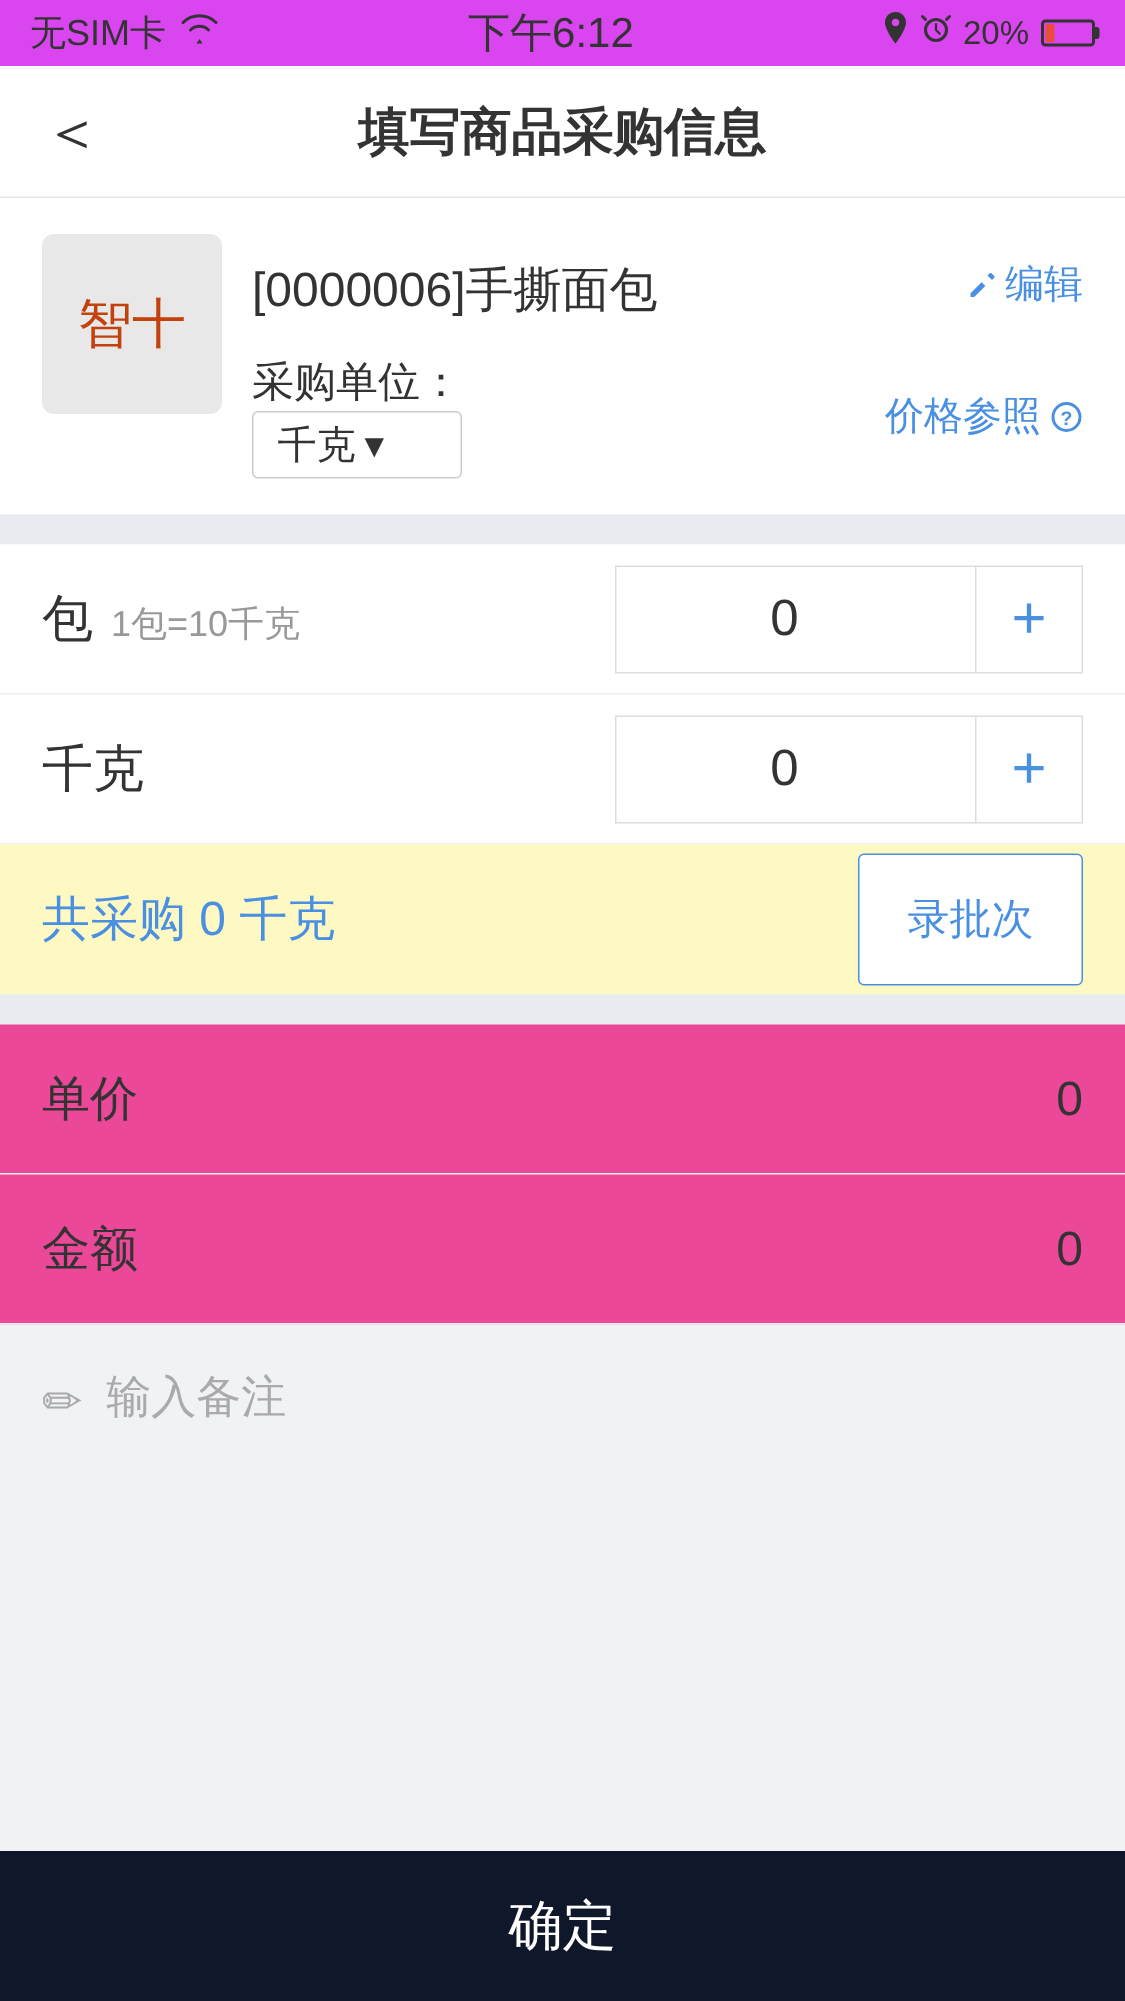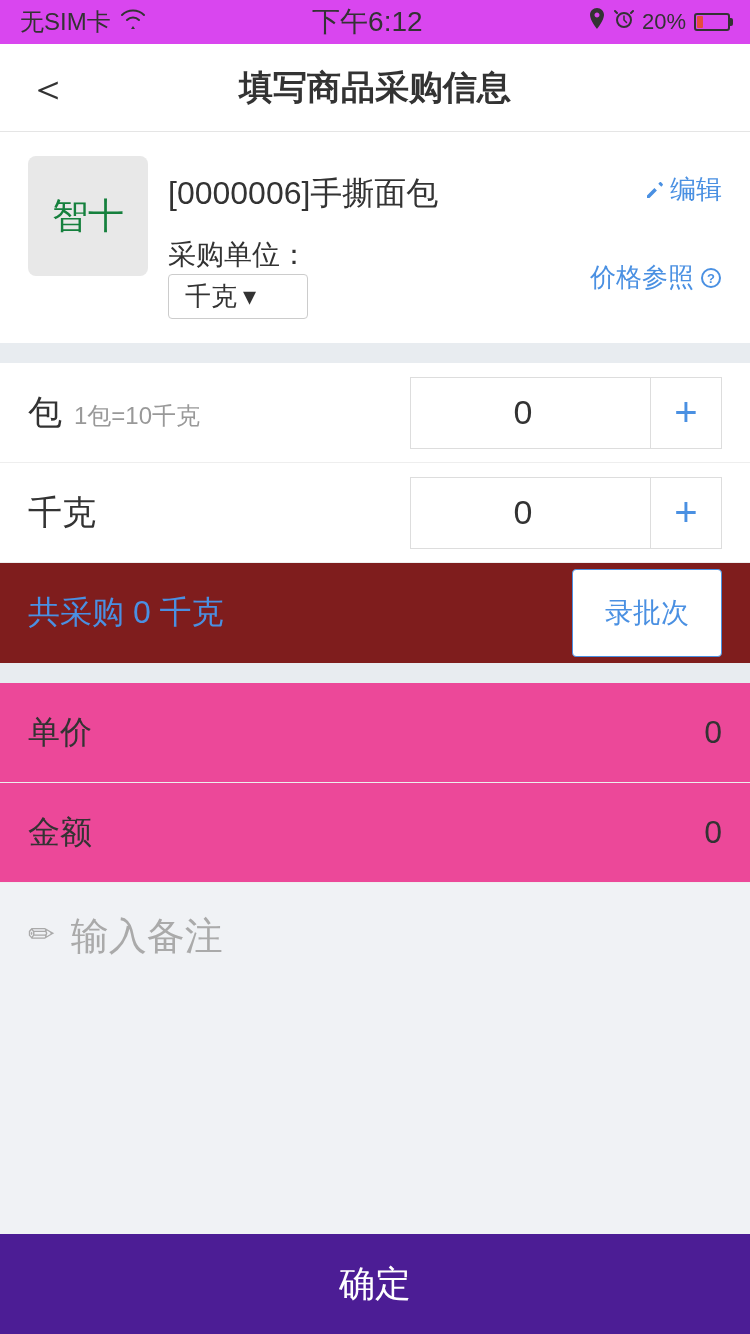--- a/index.html
+++ b/index.html
@@ -82,21 +82,21 @@
     }
     .product-image {
       width: 120px;
       height: 120px;
       background: #e8e8e8;
       border-radius: 8px;
       display: flex;
       align-items: center;
       justify-content: center;
       flex-shrink: 0;
-      color: #15803d;
+      color: #c2410c;
       font-size: 36px;
     }
     .product-info {
       flex: 1;
       margin-top: 16px;
     }
     .product-header {
       display: flex;
       justify-content: space-between;
       align-items: flex-start;
@@ -202,21 +202,21 @@
       cursor: pointer;
     }
 
     
     .summary-row {
       display: flex;
       align-items: center;
       justify-content: space-between;
       padding: 0 28px;
       height: 100px;
-      background: #7f1d1d;
+      background: #fef9c3;
       border-bottom: none;
     }
     .summary-text {
       font-size: 32px;
       color: #333;
     }
     .summary-text span {
       color: #4a90e2;
     }
     .batch-btn {
@@ -260,32 +260,32 @@
       gap: 16px;
       min-height: 340px;
       align-items: flex-start;
     }
     .remark-icon {
       color: #aaa;
       font-size: 32px;
       margin-top: 4px;
     }
     .remark-placeholder {
-      font-size: 38px;
+      font-size: 30px;
       color: #aaa;
     }
 
     
     .confirm-btn {
       position: fixed;
       bottom: 0;
       left: 0;
       width: 750px;
       height: 100px;
-      background: #4c1d95;
+      background: #0f172a;
       color: #fff;
       font-size: 36px;
       display: flex;
       align-items: center;
       justify-content: center;
       cursor: pointer;
       border: none;
       outline: none;
     }
 

